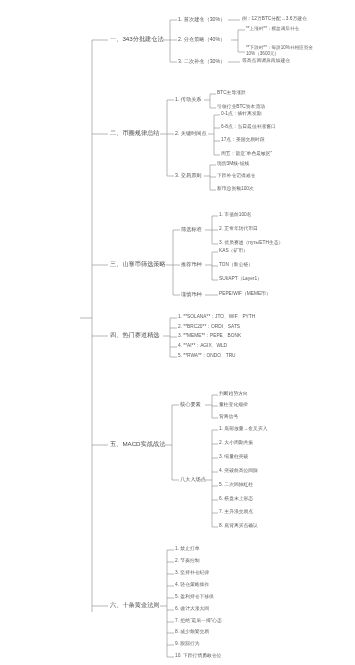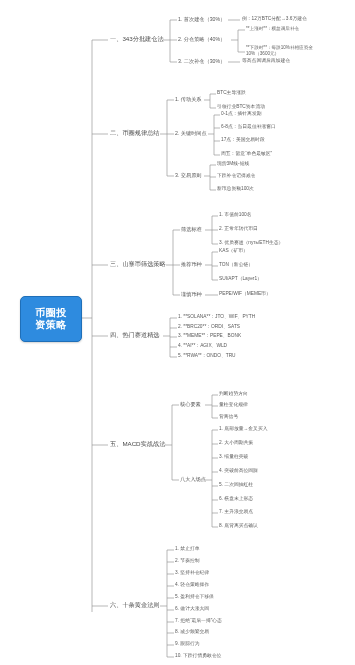--- a/index.html
+++ b/index.html
@@ -128,24 +128,20 @@
         <path d="M167 586 H174"></path>
       <path d="M167 598 H174"></path>
         <path d="M167 610 H174"></path>
         <path d="M167 622 H174"></path>
         <path d="M167 633 H174"></path>
       <path d="M167 645 H174"></path>
         <path d="M167 657 H174"></path>
     </g>
   </svg>
 
-  <div class="node n-root">
-    <span>币圈投</span>
-    <span>资策略</span>
-  </div>
 
   <div class="node lvl1" style="left:110px;top:35px;">一、343分批建仓法</div>
   <div class="node lvl2" style="left:178px;top:16px;">1. 首次建仓（30%）</div>
   <div class="node lvl2" style="left:178px;top:36px;">2. 分仓策略（40%）</div>
   <div class="node lvl2" style="left:178px;top:58px;">3. 二次补仓（30%）</div>
   <div class="node lvl3" style="left:242px;top:16px;">例：12万BTC分配→3.6万建仓</div>
   <div class="node lvl4" style="left:246px;top:26px;">**上涨时**：横盘调后补仓</div>
   <div class="node lvl4" style="left:246px;top:45px;">**下跌时**：每跌10%补相应资金10%（3600元）</div>
   <div class="node lvl3" style="left:242px;top:58px;">等高点回调后再加建仓</div>
 

